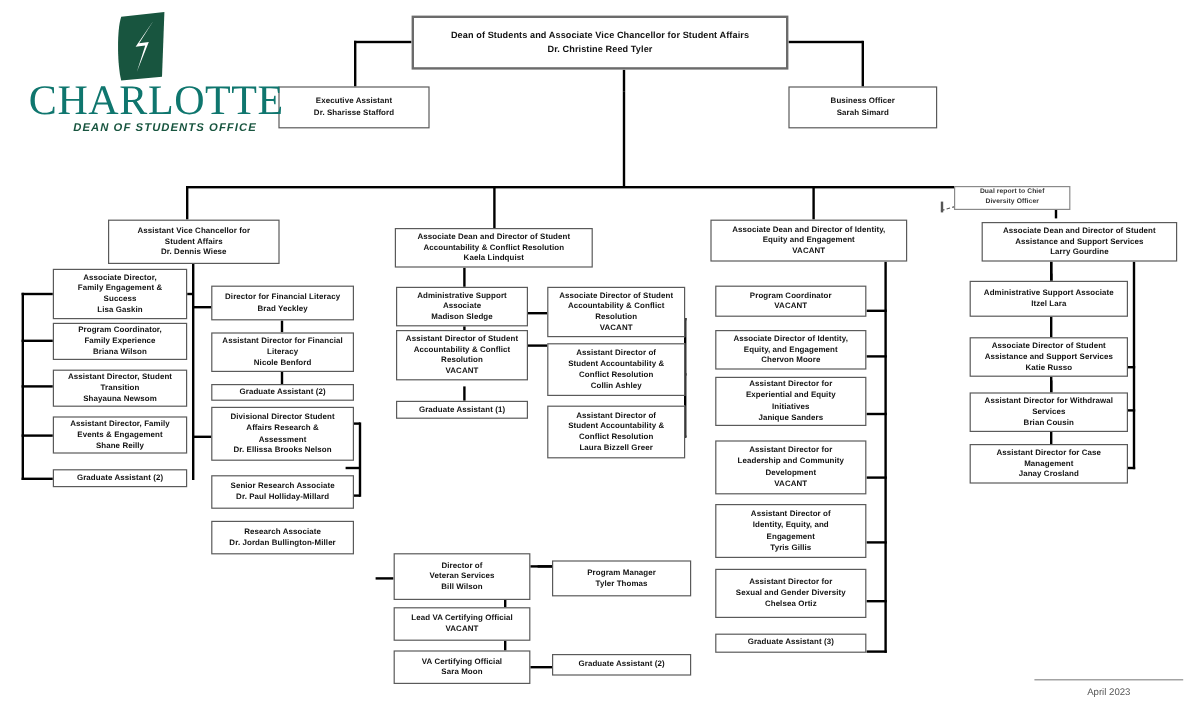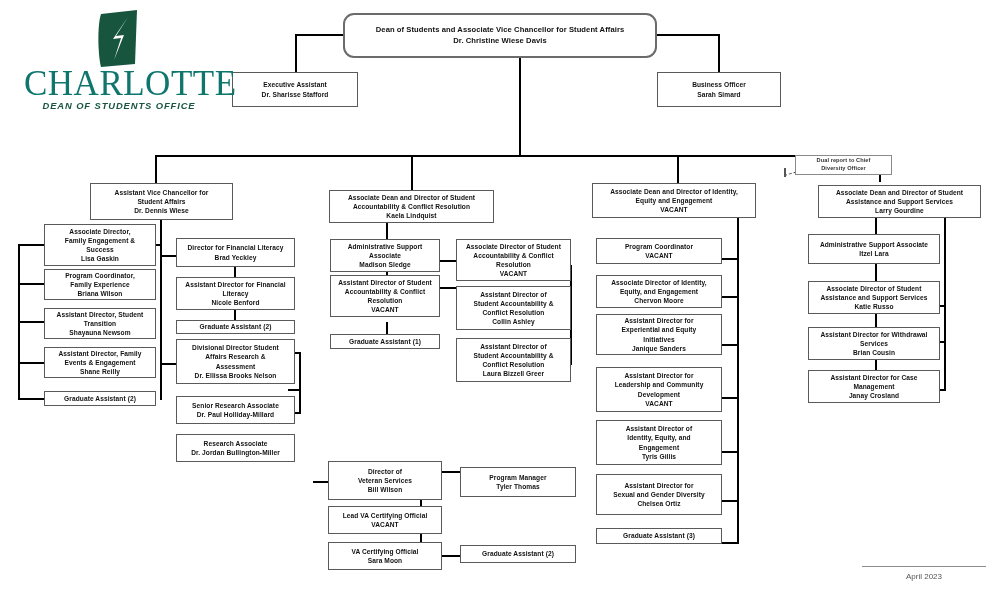--- a/index.html
+++ b/index.html
@@ -72,21 +72,21 @@
     text-align:left;
     font-family:"Liberation Serif", serif;
     font-size:35px;
     font-weight:normal;
     letter-spacing:.5px;
     color:#0f766e;
     line-height:1;
   }
   #logo .sub{
     position:absolute;left:0;top:92px;width:190px;
-    text-align:center;
+    text-align:right;
     font-family:"Liberation Sans", sans-serif;
     font-size:9.4px;
     font-weight:bold;
     font-style:italic;
     letter-spacing:.9px;
     color:#18553f;
   }
 
   
   #footrule{
@@ -182,23 +182,23 @@
   <div class="ln-v" style="left:875px;top:218px;height:173px;"></div>
   <div class="ln-h" style="left:940px;top:324px;width:0px;"></div>
   <div class="ln-v" style="left:875px;top:218px;height:20px;"></div>
   <div class="ln-v" style="left:875px;top:228px;height:12px;"></div>
   <div class="ln-v" style="left:944px;top:218px;height:173px;"></div>
   <div class="ln-h" style="left:936px;top:305px;width:10px;"></div>
   <div class="ln-h" style="left:936px;top:341px;width:10px;"></div>
   <div class="ln-h" style="left:936px;top:389px;width:10px;"></div>
   <div class="ln-v" style="left:875px;top:317px;height:12px;"></div>
 
-  <div class="box root wrap" style="left:343px;top:13px;width:314px;height:45px;border-radius:11px;">
+  <div class="box root wrap" style="left:343px;top:13px;width:314px;height:45px;">
     <span class="ln">Dean of Students and Associate Vice Chancellor for Student Affairs</span>
-    <span class="ln">Dr. Christine Wiese Davis</span>
+    <span class="ln">Dr. Christine Reed Tyler</span>
   </div>
 
   <div class="box" style="left:232px;top:72px;width:126px;height:35px;">
     <span class="ln">Executive Assistant</span>
     <span class="ln">Dr. Sharisse Stafford</span>
   </div>
 
   <div class="box" style="left:657px;top:72px;width:124px;height:35px;">
     <span class="ln">Business Officer</span>
     <span class="ln">Sarah Simard</span>

